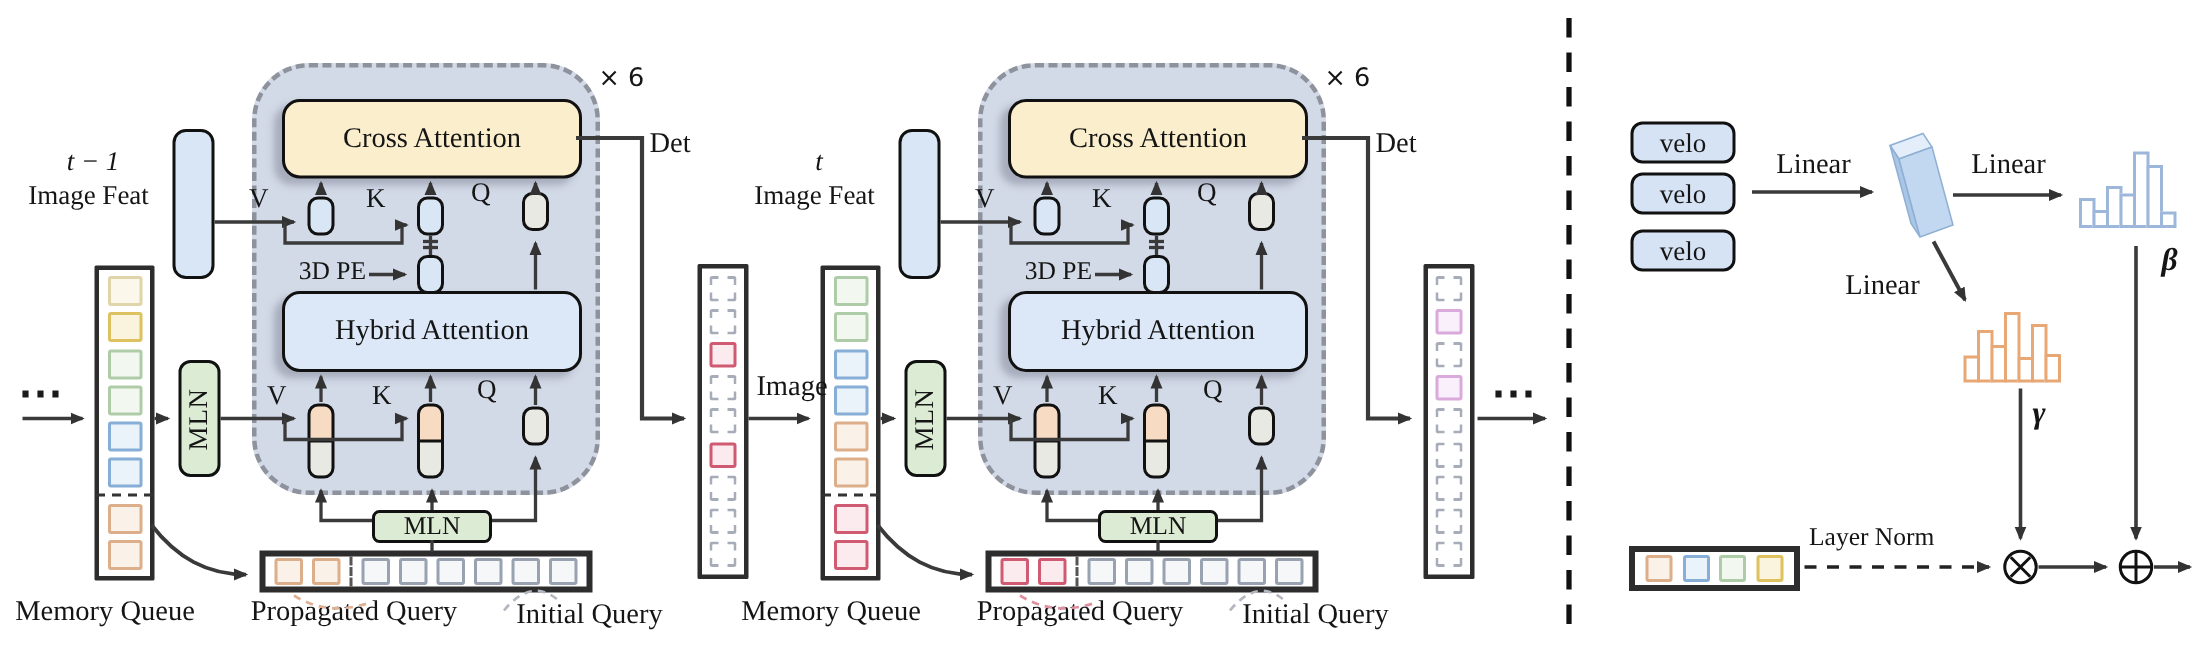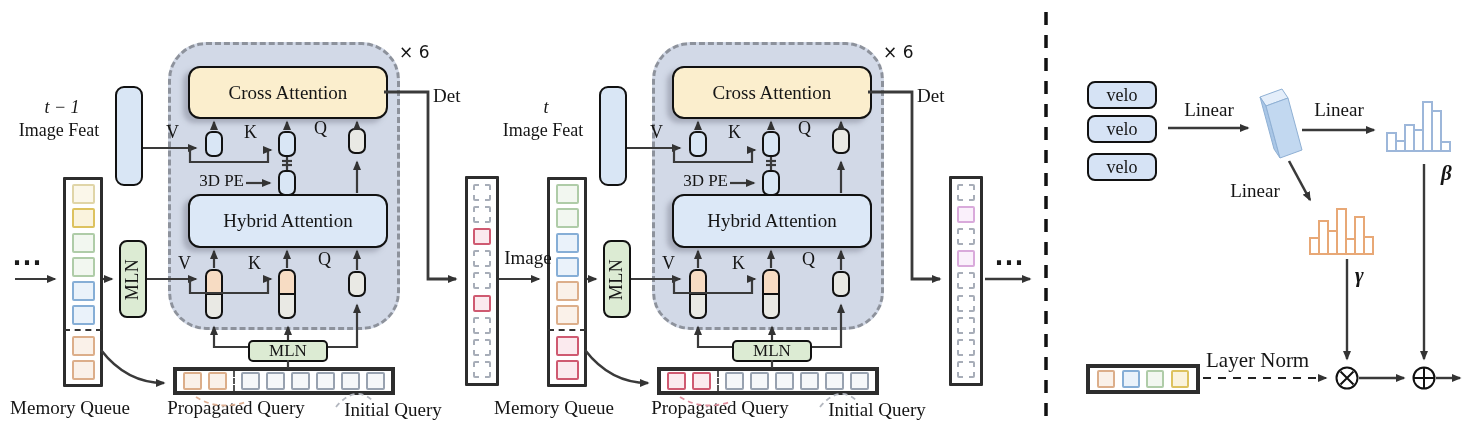--- a/index.html
+++ b/index.html
@@ -298,15 +298,15 @@
       <div class="hbar" style="height: 19px; border-color: rgb(232, 168, 118);"></div>
     </div>
   <div class="greek" style="left:1355px;top:263px">γ</div>
   <div class="greek" style="left:1441px;top:161px">β</div>
   <div class="hq rowq" style="left:1086px;top:364px;width:114px;height:30px">
       <div class="qcell" style="border-color: rgb(220, 174, 138); background: rgb(250, 241, 233);"></div>
       <div class="qcell" style="border-color: rgb(134, 174, 214); background: rgb(234, 242, 250);"></div>
       <div class="qcell" style="border-color: rgb(175, 204, 168); background: rgb(242, 247, 240);"></div>
       <div class="qcell" style="border-color: rgb(221, 194, 95); background: rgb(250, 243, 221);"></div>
     </div>
-  <div class="lbl" style="left:1206px;top:349px;font-size:21px">Layer Norm</div>
+  <div class="lbl" style="left:1206px;top:349px;font-size:17px">Layer Norm</div>
 
 </div>
 
 </body></html>

